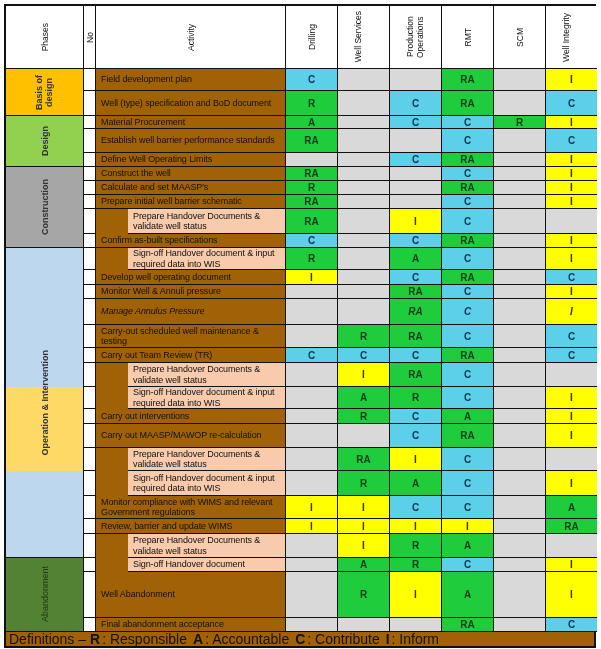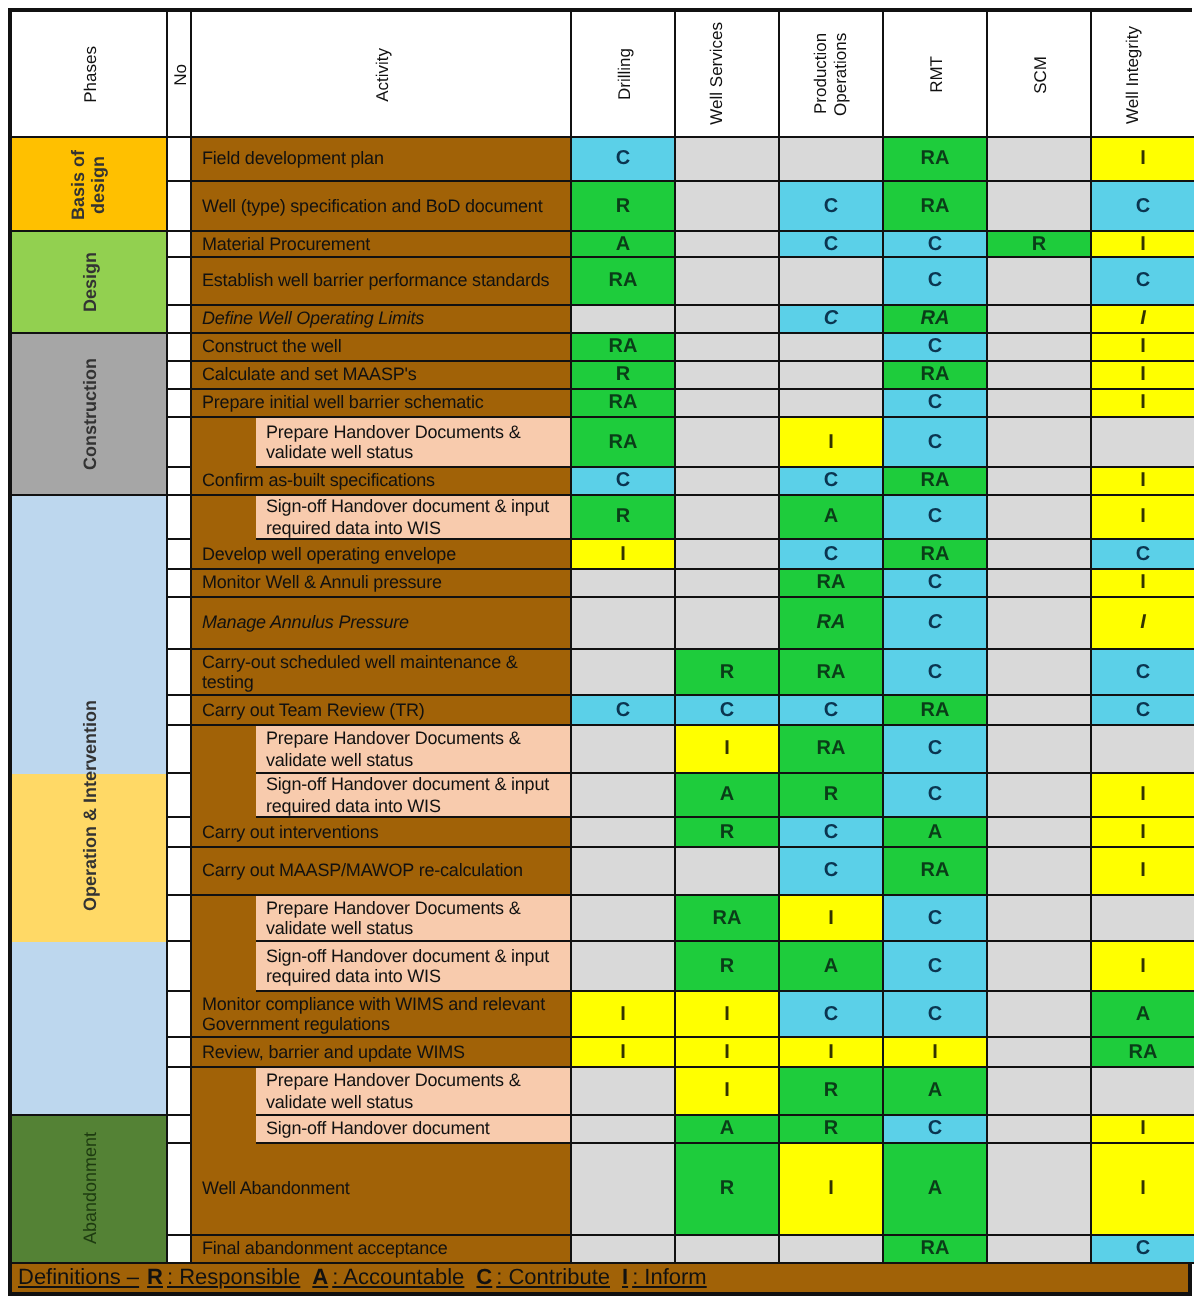--- a/index.html
+++ b/index.html
@@ -13,21 +13,21 @@
   .activity { justify-content:flex-start; padding:0 0 0 5px; font-size:9px; line-height:10.5px; text-align:left; letter-spacing:-0.1px; }
   .activity.peach { background:#f8cbad;margin-left:32px; }
   .no { background:#fff; }
   .raci { font-weight:bold; font-size:10px; }
   .c-R, .c-RA, .c-A { background:#1ecc3c; color:#0a3d18; }
   .c-C { background:#5bd0e8; color:#0b3550; }
   .c-I { background:#ffff00; color:#333300; }
   .c-empty { background:#d9d9d9; }
   .phase { position:absolute; left:0; width:78px; border-right:1.5px solid #111; border-bottom:1.5px solid #111; box-sizing:border-box; display:flex; align-items:center; justify-content:center; }
   .phase .vtext { font-weight:bold; font-size:9px; color:#333; }
-  #defs { height:14px; border-top:none; font-size:11px; display:flex; align-items:center; padding-left:3px; color:#111;text-decoration:underline; }
+  #defs { height:14px; border-top:none; font-size:14px; display:flex; align-items:center; padding-left:3px; color:#111; }
   #defs b { margin:0 2px 0 6px; }
   #defs b.first { margin-left:4px; }
 </style>
 </head>
 <body>
 
 <div id="matrix">
   <div class="grid" id="header-row">
     <div class="cell hdr">
         <span class="vtext">Phases</span>
@@ -95,21 +95,21 @@
         <div class="cell" style="border-bottom: none;"></div>
         <div class="cell no"></div>
         <div class="cell activity">Establish well barrier performance standards</div>
         <div class="cell raci c-RA">RA</div>
         <div class="cell raci c-empty"></div>
         <div class="cell raci c-empty"></div>
         <div class="cell raci c-C">C</div>
         <div class="cell raci c-empty"></div>
         <div class="cell raci c-C last">C</div>
       </div>
-      <div class="grid" style="height: 14px; font-style: italic;">
+      <div class="grid" style="height: 14px;">
         <div class="cell" style="border-bottom: none;"></div>
         <div class="cell no"></div>
         <div class="cell activity">Define Well Operating Limits</div>
         <div class="cell raci c-empty"></div>
         <div class="cell raci c-empty"></div>
         <div class="cell raci c-C">C</div>
         <div class="cell raci c-RA">RA</div>
         <div class="cell raci c-empty"></div>
         <div class="cell raci c-I last">I</div>
       </div>
@@ -175,21 +175,21 @@
         <div class="cell raci c-R">R</div>
         <div class="cell raci c-empty"></div>
         <div class="cell raci c-A">A</div>
         <div class="cell raci c-C">C</div>
         <div class="cell raci c-empty"></div>
         <div class="cell raci c-I last">I</div>
       </div>
       <div class="grid" style="height: 15px;">
         <div class="cell" style="border-bottom: none;"></div>
         <div class="cell no"></div>
-        <div class="cell activity">Develop well operating envelope</div>
+        <div class="cell activity">Develop well operating document</div>
         <div class="cell raci c-I">I</div>
         <div class="cell raci c-empty"></div>
         <div class="cell raci c-C">C</div>
         <div class="cell raci c-RA">RA</div>
         <div class="cell raci c-empty"></div>
         <div class="cell raci c-C last">C</div>
       </div>
       <div class="grid" style="height: 14px;">
         <div class="cell" style="border-bottom: none;"></div>
         <div class="cell no"></div>

